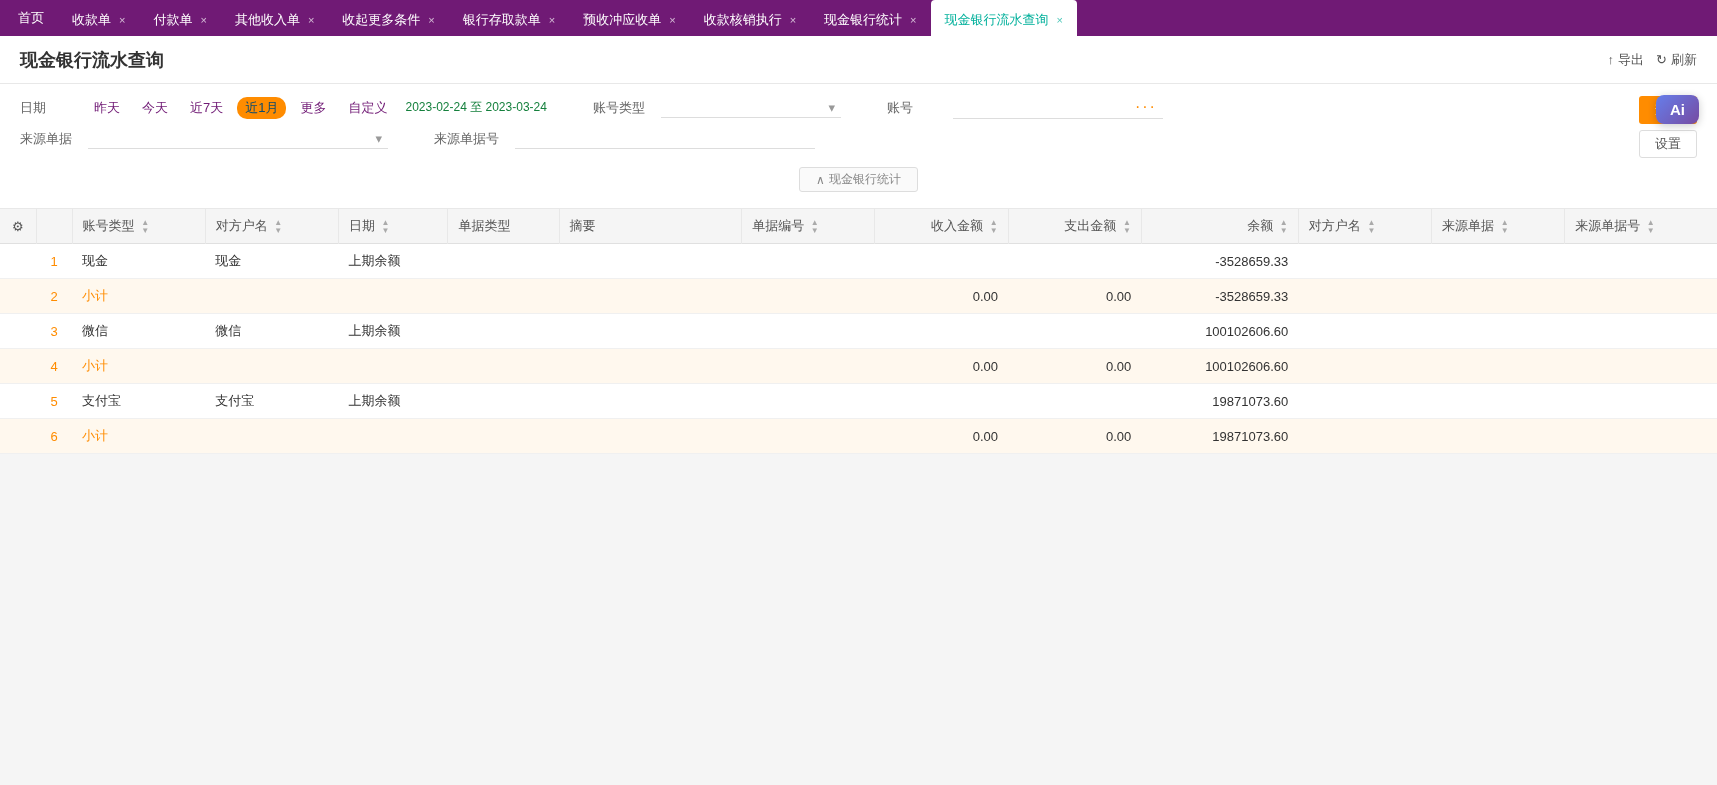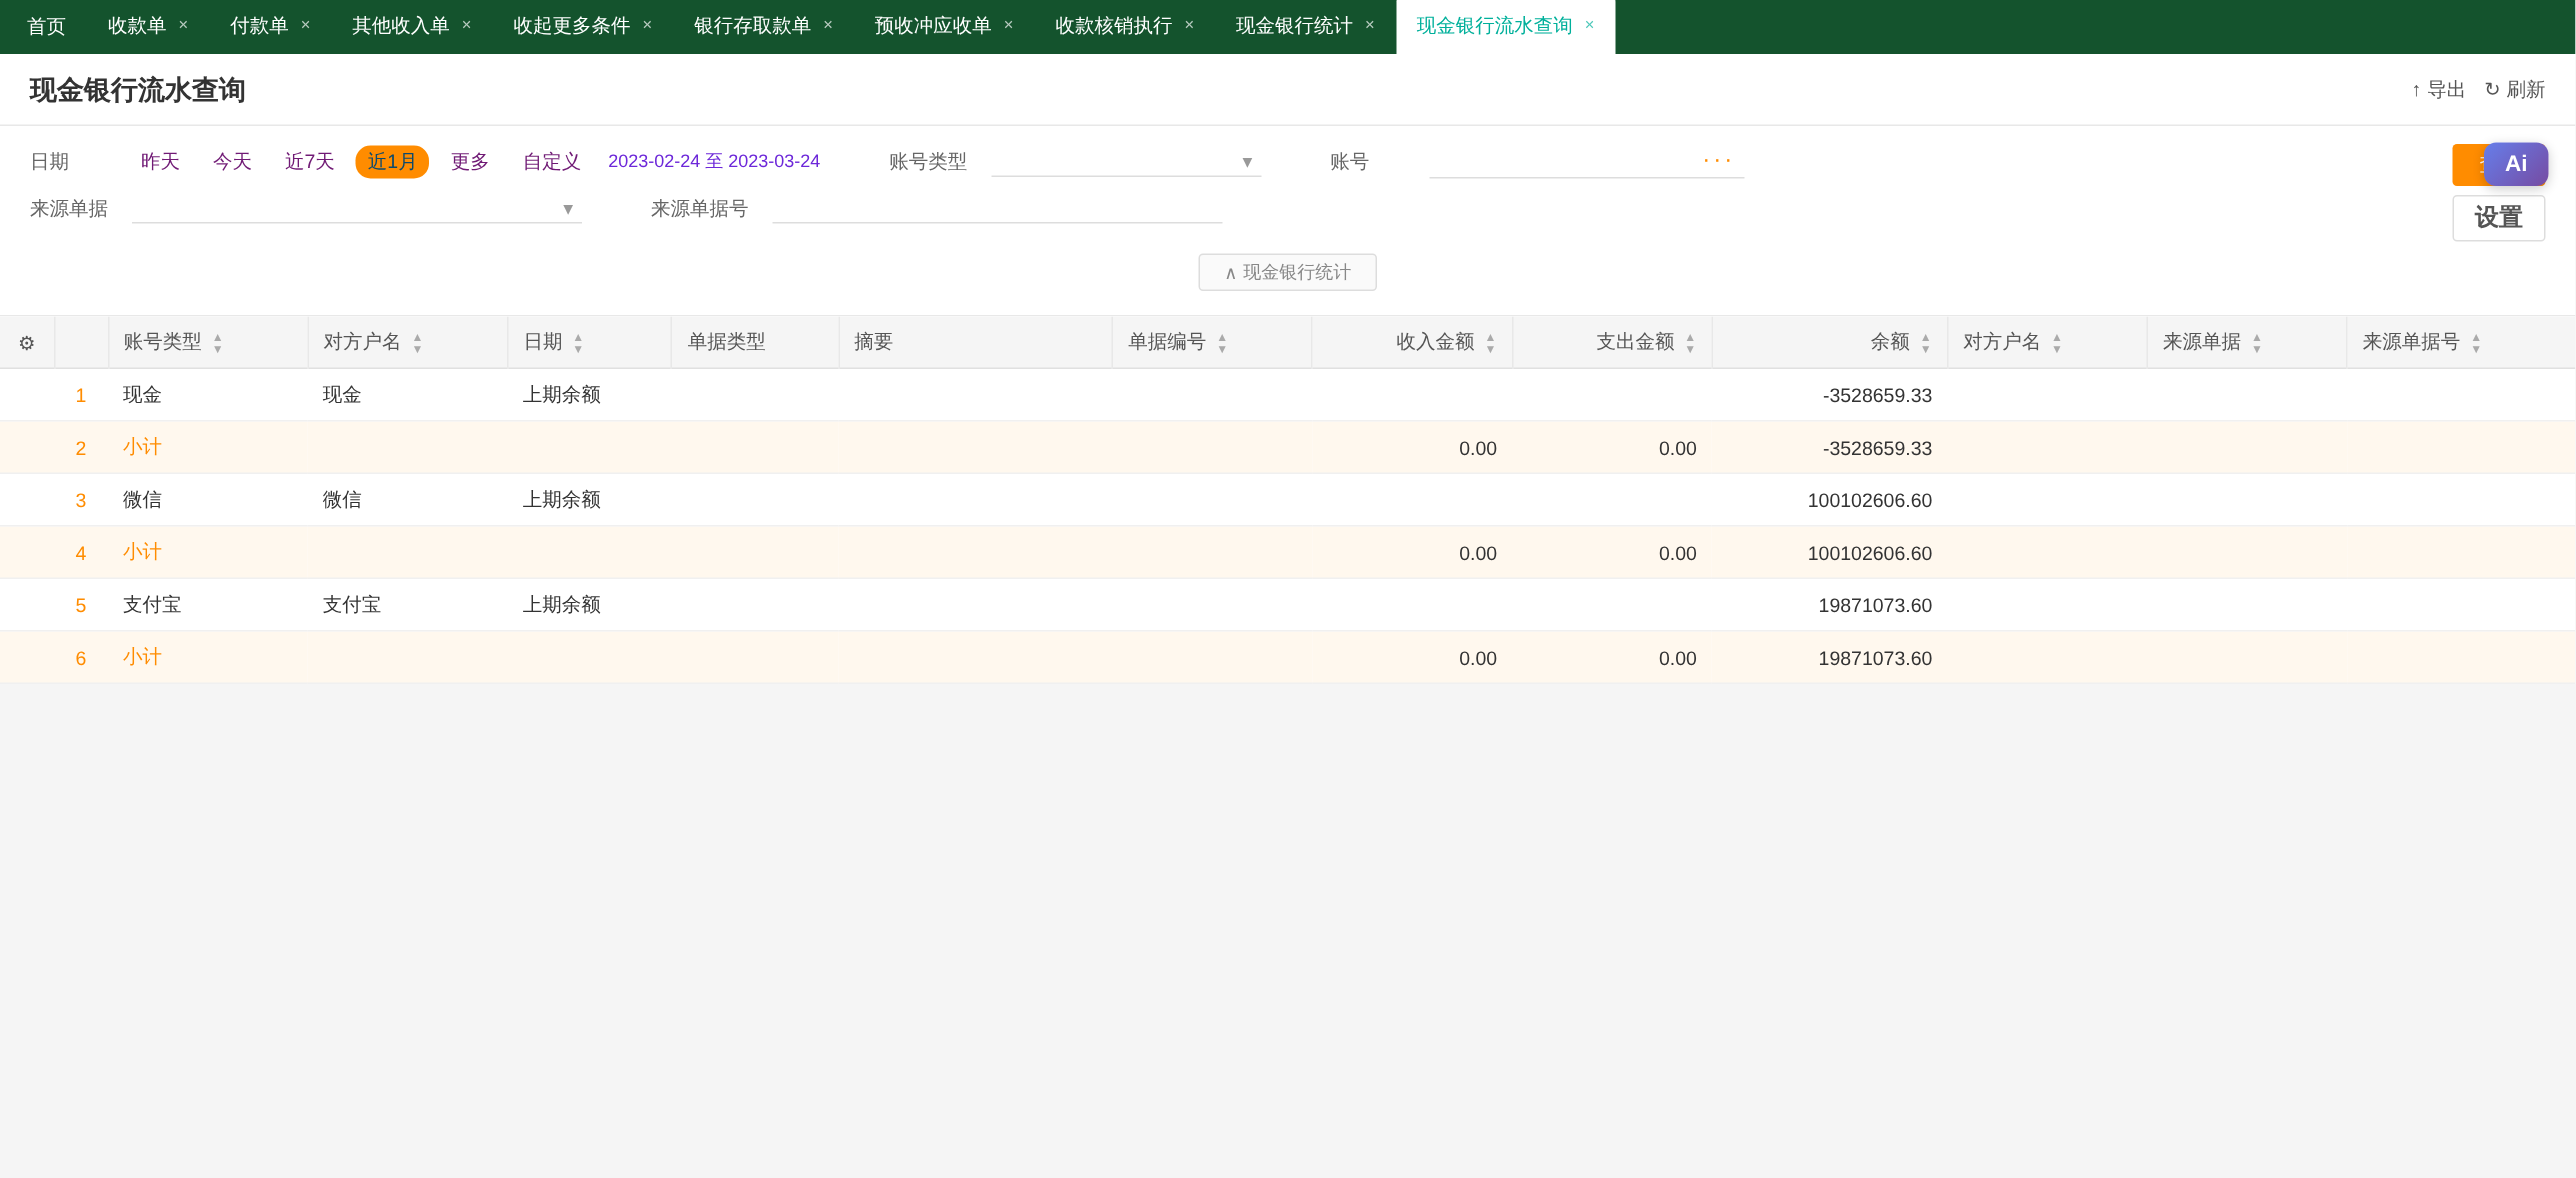--- a/index.html
+++ b/index.html
@@ -1,22 +1,22 @@
 <!DOCTYPE html>
 <html><head>
   <meta charset="utf-8">
   <style>
     * { box-sizing: border-box; margin: 0; padding: 0; }
     body { font-family: 'Microsoft YaHei', Arial, sans-serif; font-size: 13px; background: #f5f5f5; color: #333; }
 
     
     .top-nav {
-      background: #14532d;
-      display: flex;
-      align-items: flex-end;
+      background: #701a75;
+      display: flex;
+      align-items: flex-start;
       height: 36px;
       padding: 0 4px;
       overflow: hidden;
     }
     .top-nav .nav-item {
       color: #fff;
       padding: 0 14px;
       height: 39px;
       line-height: 36px;
       cursor: pointer;
@@ -103,21 +103,21 @@
       cursor: pointer;
       color: #701a75;
       font-size: 13px;
     }
     .date-btn.active {
       background: #ff8c00;
       color: #0c4a6e;
       border-radius: 10px;
     }
     .date-range {
-      color: #6d28d9;
+      color: #15803d;
       font-size: 12px;
       margin-left: 4px;
     }
     .filter-select {
       display: flex;
       align-items: center;
       border-bottom: 1px solid #ddd;
       padding: 2px 6px;
       min-width: 200px;
       cursor: pointer;
@@ -174,22 +174,21 @@
       cursor: pointer;
       font-size: 13px;
     }
     .btn-white {
       background: #fff;
       color: #555;
       border: 1px solid #ddd;
       padding: 4px 14px;
       border-radius: 3px;
       cursor: pointer;
-      font-size: 16px;
-      font-weight: bold;
+      font-size: 13px;
     }
 
     
     .table-container {
       background: #fff;
       margin: 0;
       overflow-x: auto;
     }
     table {
       width: 100%;

